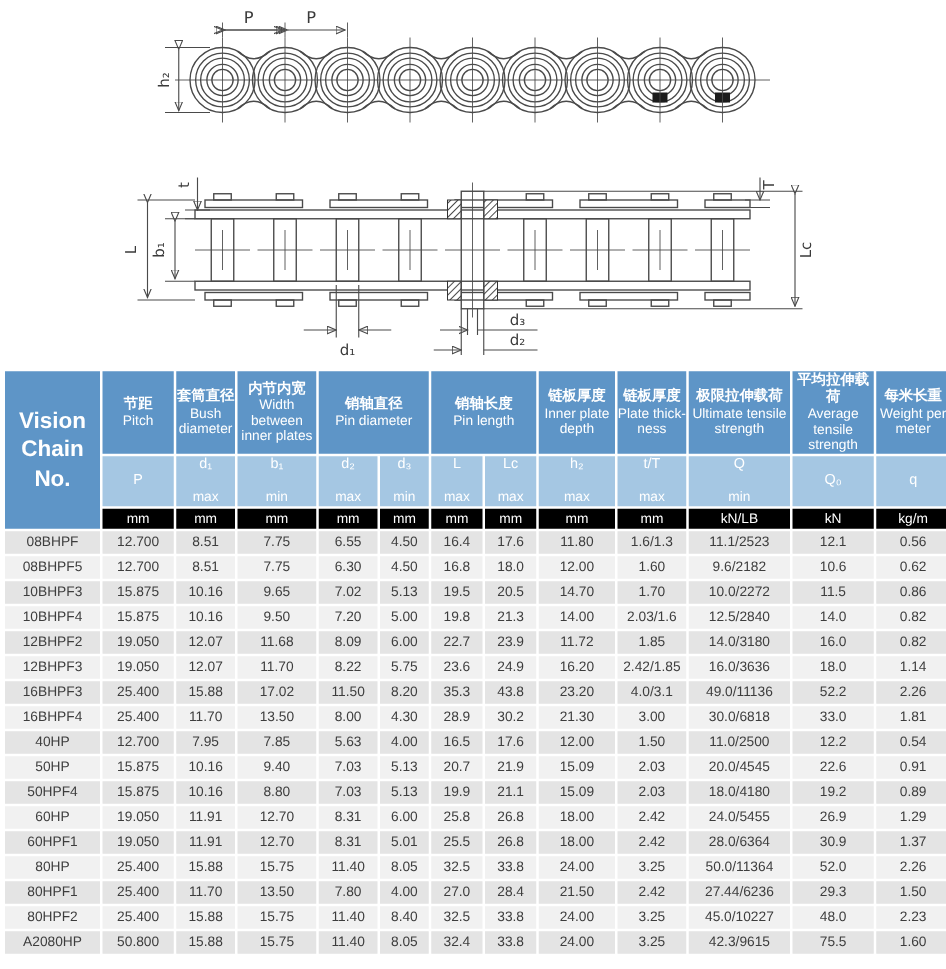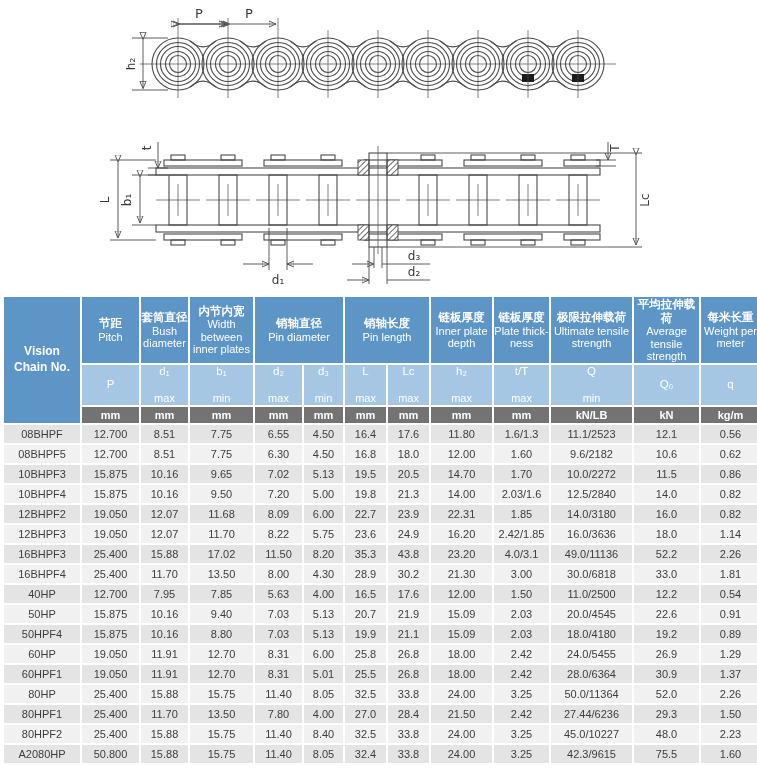--- a/index.html
+++ b/index.html
@@ -14,30 +14,30 @@
   .dimtxt{font-size:13px;}
   .dimtxt2{font-size:12px;}
 
   table{
     position:absolute;left:2px;top:295px;width:753px;
     border-collapse:separate;border-spacing:2px;table-layout:fixed;
     background:#ffffff;
   }
   th,td{text-align:center;vertical-align:middle;padding:0;overflow:hidden;}
   .corner{
-    background:#5e95c7;color:#fff;font-size:12px;font-weight:bold;line-height:1.3;
+    background:#5e95c7;color:#fff;font-size:18px;font-weight:bold;line-height:1.3;
   }
   .hdr{background:#5e95c7;color:#fff;}
   .group-row th{height:66px;}
   .cn{display:block;font-weight:bold;font-size:11.5px;line-height:1.2;}
   .en{display:block;font-weight:normal;font-size:11px;line-height:1.12;}
   .sym-row th{height:34px;background:#a5c7e3;color:#fff;font-weight:normal;}
   .sym{display:block;font-size:11.5px;line-height:1.15;}
   .qual{display:block;font-size:11px;line-height:1.15;margin-top:14px;}
-  .unit-row th{height:16px;font-size:11px;font-weight:bold;background:#737373;color:#fff;}
+  .unit-row th{height:16px;font-size:11px;font-weight:normal;background:#000000;color:#fff;}
   tbody td{font-size:11px;color:#3d3d3d;height:18px;}
   tr.odd td{background:#e4e4e4;}
   tr.even td{background:#f1f1f1;}
 </style>
 </head>
 <body>
 
 <svg class="diagram" style="left:126px;top:2px;" width="500" height="120" viewBox="0 0 500 120">
   <defs>
     <marker id="ah" markerWidth="9" markerHeight="8" refX="8" refY="4" orient="auto">
@@ -481,21 +481,21 @@
       </tr>
       <tr class="odd">
         <td>12BHPF2</td>
         <td>19.050</td>
         <td>12.07</td>
         <td>11.68</td>
         <td>8.09</td>
         <td>6.00</td>
         <td>22.7</td>
         <td>23.9</td>
-        <td>22.31</td>
+        <td>11.72</td>
         <td>1.85</td>
         <td>14.0/3180</td>
         <td>16.0</td>
         <td>0.82</td>
       </tr>
       <tr class="even">
         <td>12BHPF3</td>
         <td>19.050</td>
         <td>12.07</td>
         <td>11.70</td>

